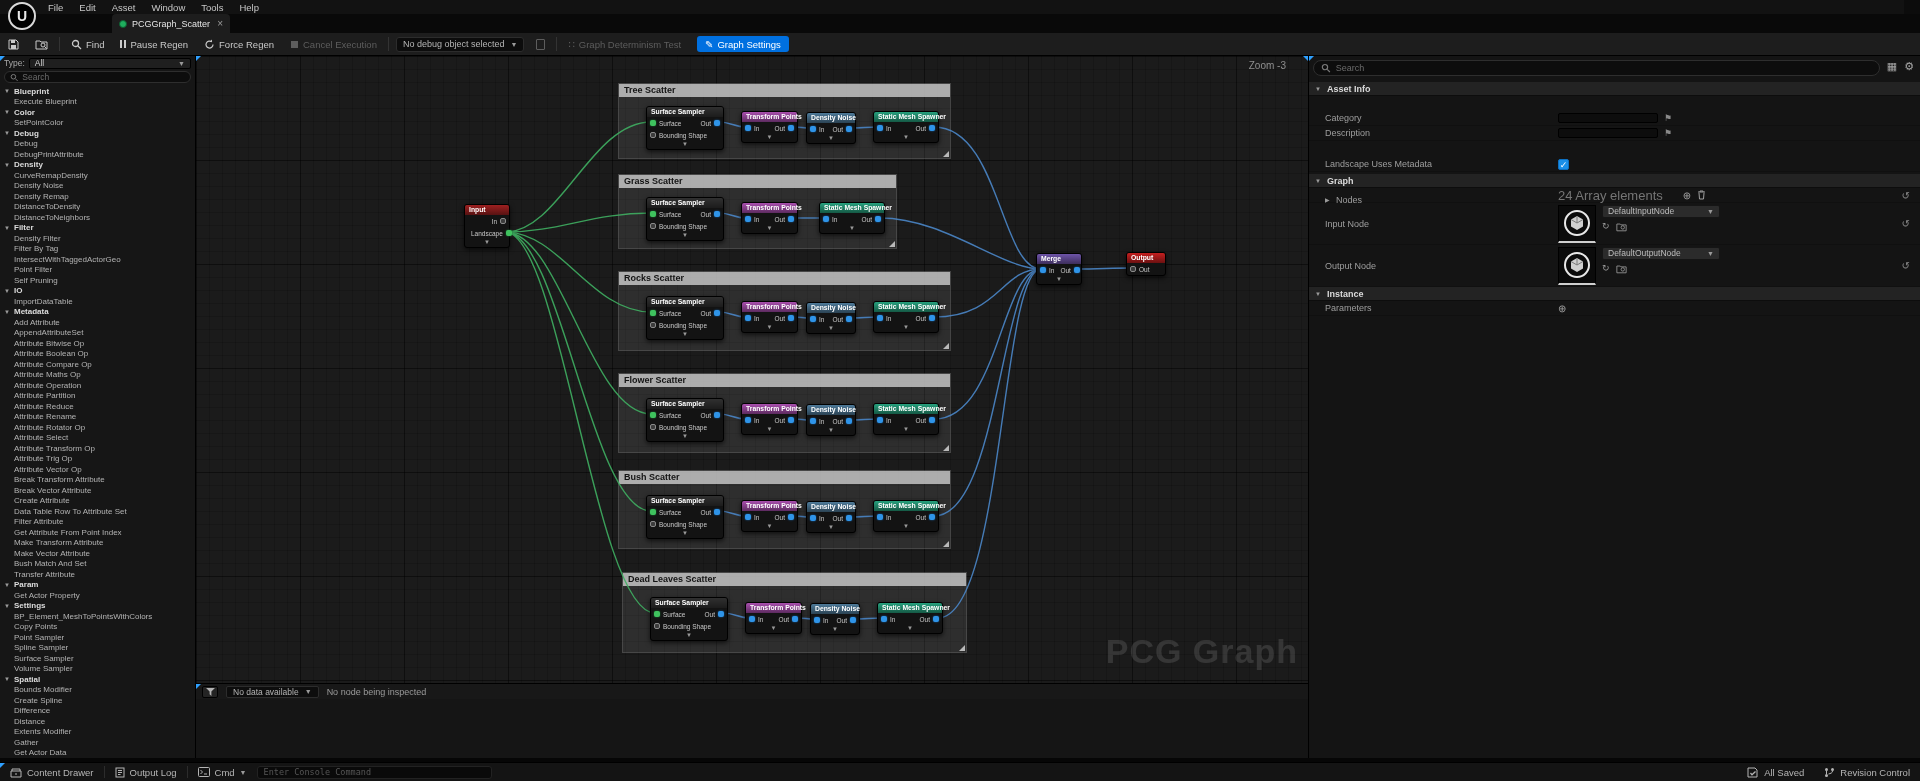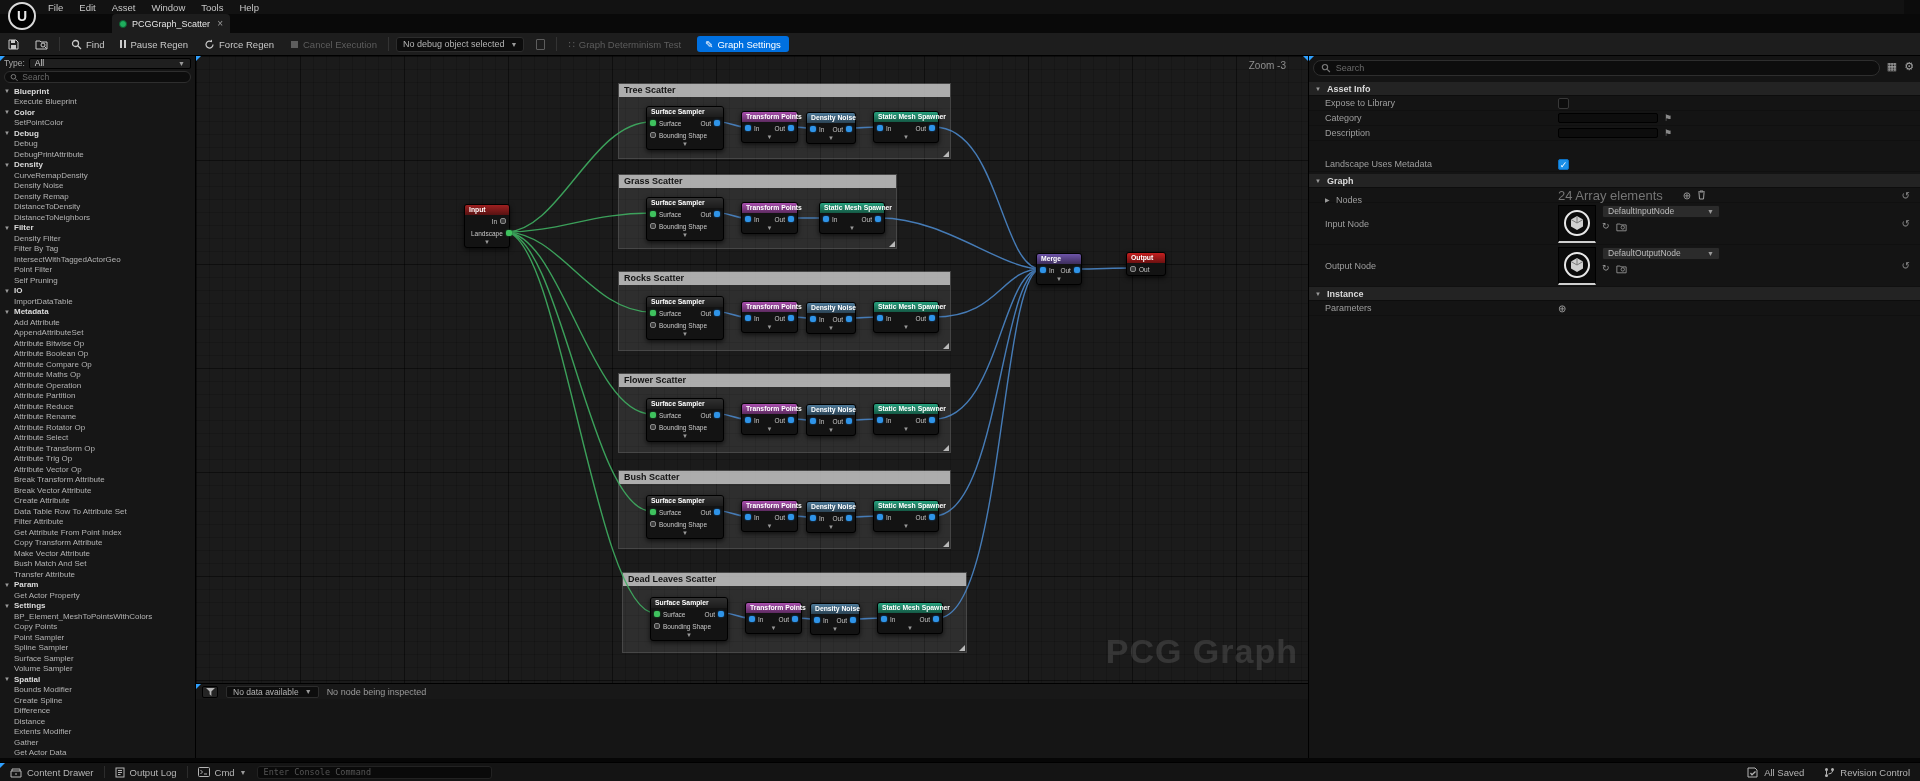--- a/index.html
+++ b/index.html
@@ -297,21 +297,21 @@
         <div class="item-row">Attribute Select</div>
         <div class="item-row">Attribute Transform Op</div>
         <div class="item-row">Attribute Trig Op</div>
         <div class="item-row">Attribute Vector Op</div>
         <div class="item-row">Break Transform Attribute</div>
         <div class="item-row">Break Vector Attribute</div>
         <div class="item-row">Create Attribute</div>
         <div class="item-row">Data Table Row To Attribute Set</div>
         <div class="item-row">Filter Attribute</div>
         <div class="item-row">Get Attribute From Point Index</div>
-        <div class="item-row">Copy Transform Attribute</div>
+        <div class="item-row">Make Transform Attribute</div>
         <div class="item-row">Make Vector Attribute</div>
         <div class="item-row">Bush Match And Set</div>
         <div class="item-row">Transfer Attribute</div>
         <div class="cat-row">
           <span class="cat-arrow">▼</span>
           <span>Param</span>
         </div>
         <div class="item-row">Get Actor Property</div>
         <div class="cat-row">
           <span class="cat-arrow">▼</span>
@@ -739,26 +739,20 @@
     </div>
     <div class="rp-icons">
       <span>▦</span>
       <span>⚙</span>
     </div>
 
     <div class="sect" style="top:26px;">
       <span class="cat-arrow">▼</span>
       <span>Asset Info</span>
     </div>
-    <div class="prow" style="top:40px;">
-      <span class="prow-label">Expose to Library</span>
-      <span class="pval">
-          <span class="cbox"></span>
-        </span>
-    </div>
     <div class="prow" style="top:55px;">
       <span class="prow-label">Category</span>
       <span class="pval">
         <span class="tfield"></span>
         <span class="flagic">⚑</span>
       </span>
     </div>
     <div class="prow" style="top:70px;">
       <span class="prow-label">Description</span>
       <span class="pval">

